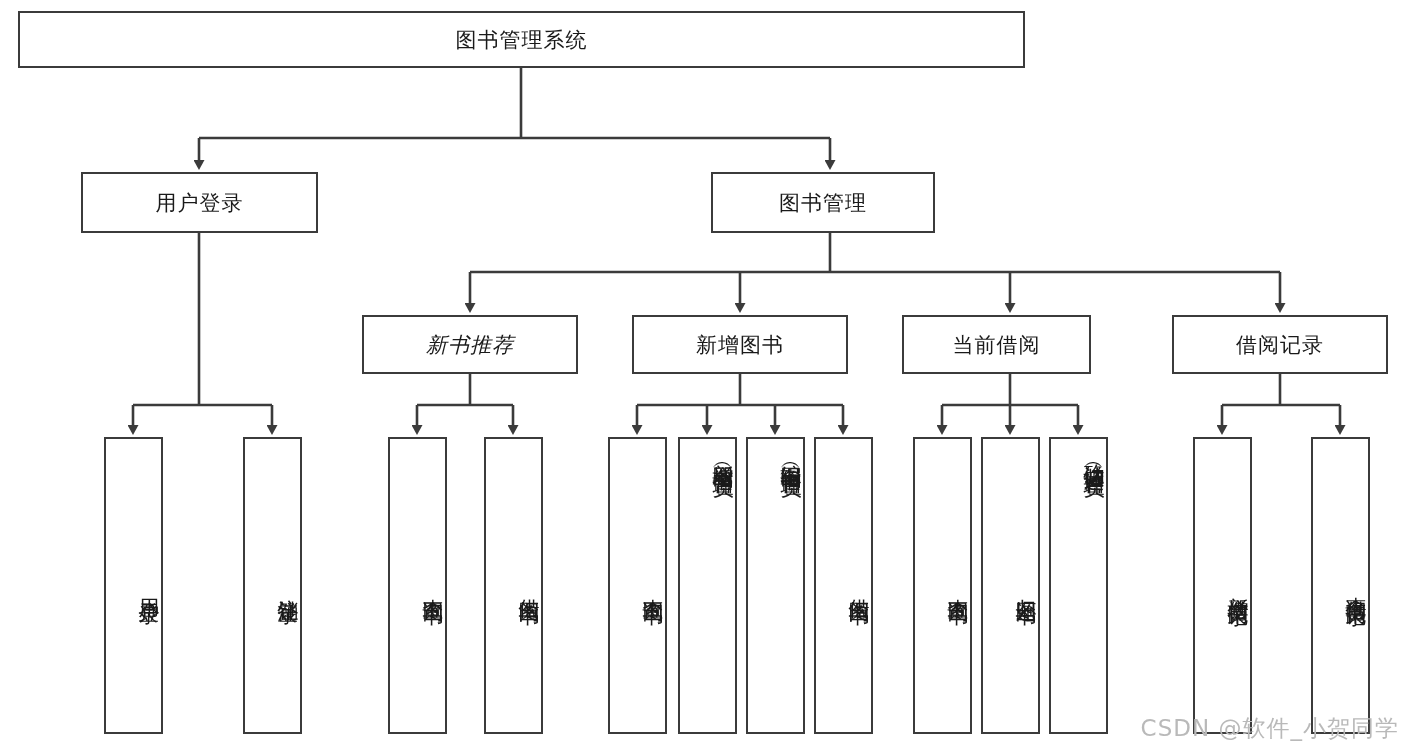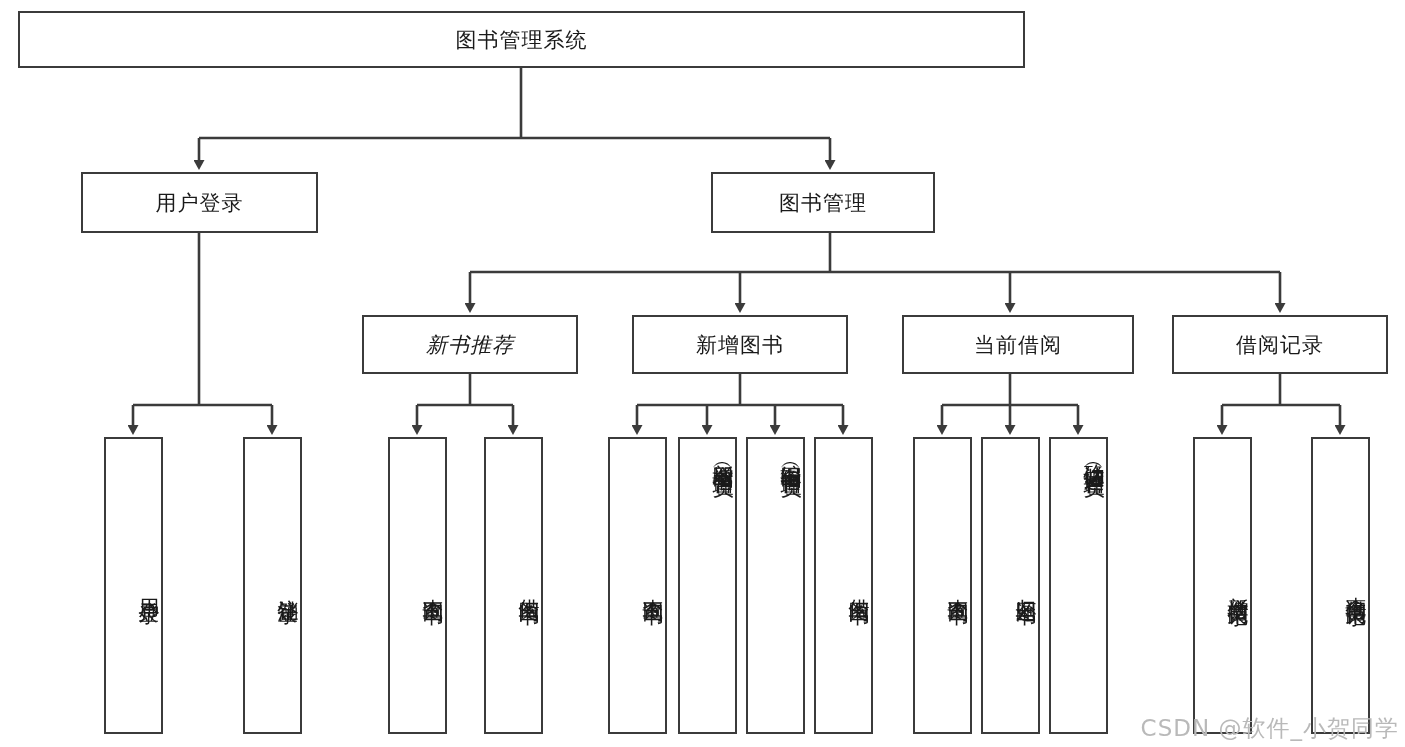--- a/index.html
+++ b/index.html
@@ -71,21 +71,21 @@
     </g>
   </svg>
 
   <div class="node h" style="left: 18px; top: 11px; width: 1007px; height: 57px;">图书管理系统</div>
 
   <div class="node h" style="left: 81px; top: 172px; width: 237px; height: 61px;">用户登录</div>
   <div class="node h" style="left: 711px; top: 172px; width: 224px; height: 61px;">图书管理</div>
 
   <div class="node h" style="left: 362px; top: 315px; width: 216px; height: 59px; font-style: italic;">新书推荐</div>
   <div class="node h" style="left: 632px; top: 315px; width: 216px; height: 59px;">新增图书</div>
-  <div class="node h" style="left: 902px; top: 315px; width: 232px; height: 59px;">当前借阅</div>
+  <div class="node h" style="left: 902px; top: 315px; width: 189px; height: 59px;">当前借阅</div>
   <div class="node h" style="left: 1172px; top: 315px; width: 216px; height: 59px;">借阅记录</div>
 
   <div class="node v mid" style="left: 104px; top: 437px; width: 59px; height: 297px;">用户登录</div>
   <div class="node v mid" style="left: 243px; top: 437px; width: 59px; height: 297px;">注销登录</div>
   <div class="node v mid" style="left: 388px; top: 437px; width: 59px; height: 297px;">查询图书</div>
   <div class="node v mid" style="left: 484px; top: 437px; width: 59px; height: 297px;">借阅图书</div>
   <div class="node v mid" style="left: 608px; top: 437px; width: 59px; height: 297px;">查询图书</div>
   <div class="node v top" style="left: 678px; top: 437px; width: 59px; height: 297px;">新增图书（管理员）</div>
   <div class="node v top" style="left: 746px; top: 437px; width: 59px; height: 297px;">编辑图书（管理员）</div>
   <div class="node v mid" style="left: 814px; top: 437px; width: 59px; height: 297px;">借阅图书</div>

